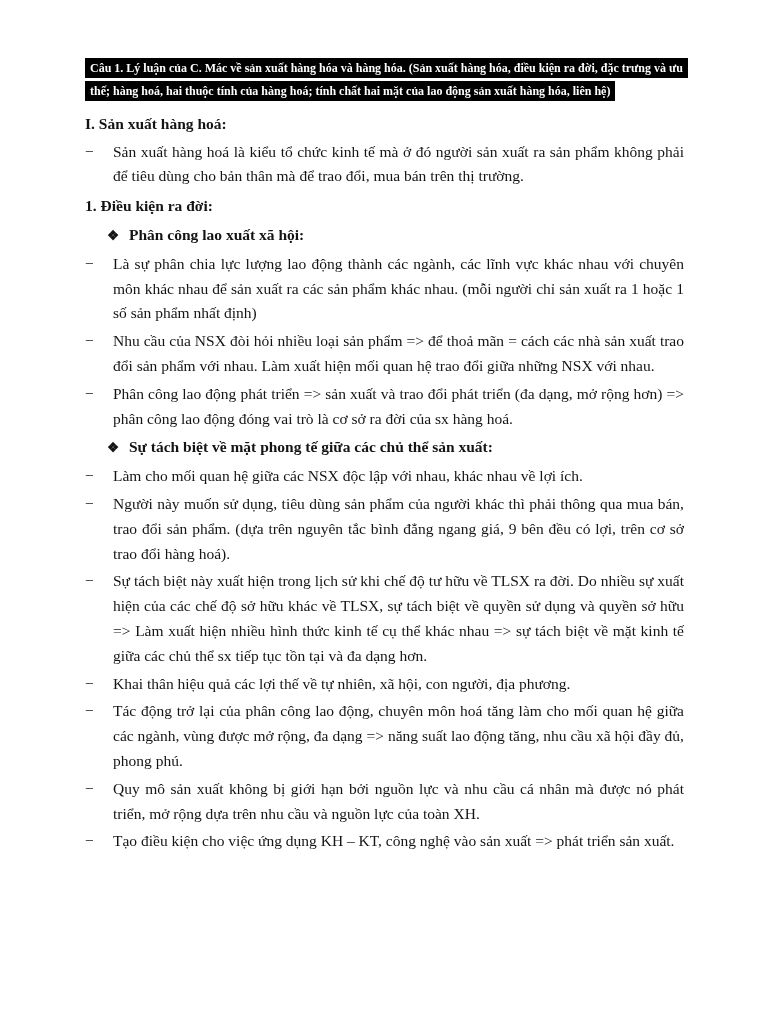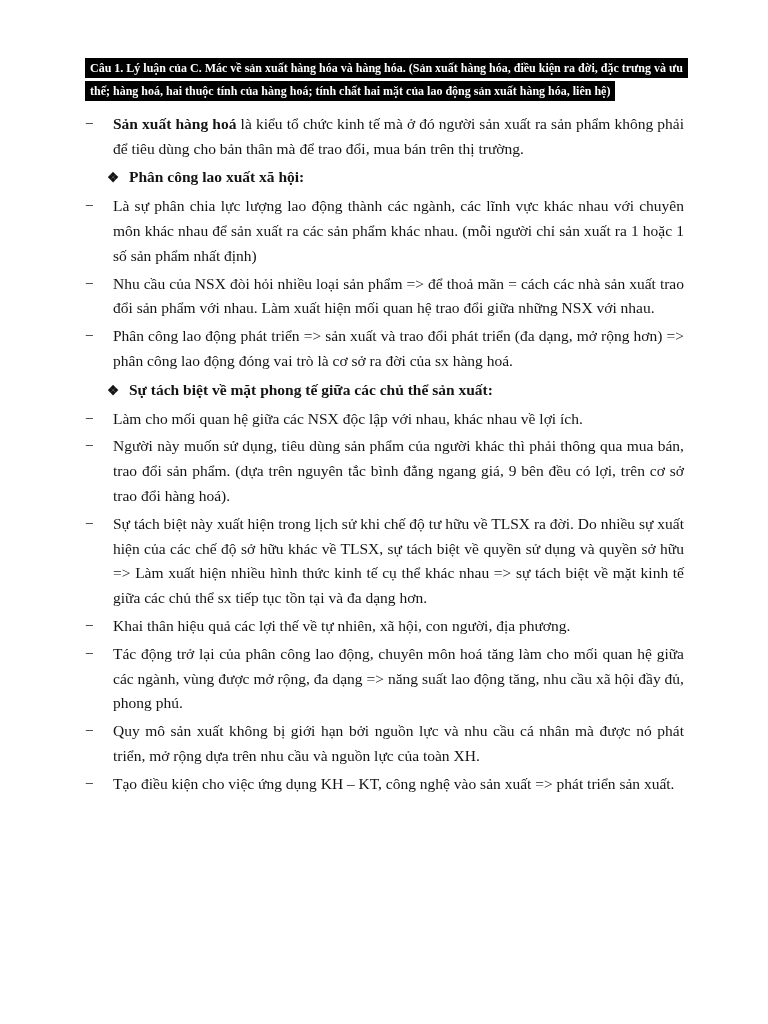--- a/index.html
+++ b/index.html
@@ -25,41 +25,43 @@
     font-weight:bold; font-size:15.5px; line-height:1.6;
     margin:5px 0 3px 0;
   }
 
   .dash {
     display:flex; font-size:15.5px; line-height:1.6;
     margin:3px 0; text-align:justify;
   }
   .dash .marker { flex:0 0 28px; width:28px; }
   .dash .txt { flex:1; }
-  .dash .txt b { font-weight:bold; }
+  .dash .txt b { font-weight:normal; }
 
   .diamond {
     display:flex; font-weight:bold; font-size:15.5px; line-height:1.6;
     margin:4px 0; padding-left:22px;
   }
   .diamond .marker { flex:0 0 22px; width:22px; font-size:13.5px; padding-top:2px; }
 </style>
 </head>
 <body>
 
 <div class="page">
 
   <h1 class="doc-title"><span class="hl">Câu 1. Lý luận của C. Mác về sản xuất hàng hóa và hàng hóa. (Sản xuất hàng hóa, điều kiện ra đời, đặc trưng và ưu thế; hàng hoá, hai thuộc tính của hàng hoá; tính chất hai mặt của lao động sản xuất hàng hóa, liên hệ)</span></h1>
 
+  <p class="heading">I. Sản xuất hàng hoá:</p>
 
   <div class="dash">
     <span class="marker">−</span>
     <span class="txt"><b>Sản xuất hàng hoá</b><span> là kiểu tổ chức kinh tế mà ở đó người sản xuất ra sản phẩm không phải để tiêu dùng cho bản thân mà để trao đổi, mua bán trên thị trường.</span></span>
   </div>
 
+  <p class="heading">1. Điều kiện ra đời:</p>
 
   <div class="diamond">
     <span class="marker">❖</span>
     <span class="txt">Phân công lao xuất xã hội:</span>
   </div>
 
   <div class="dash">
     <span class="marker">−</span>
     <span class="txt">Là sự phân chia lực lượng lao động thành các ngành, các lĩnh vực khác nhau với chuyên môn khác nhau để sản xuất ra các sản phẩm khác nhau. (mỗi người chỉ sản xuất ra 1 hoặc 1 số sản phẩm nhất định)</span>
   </div>

